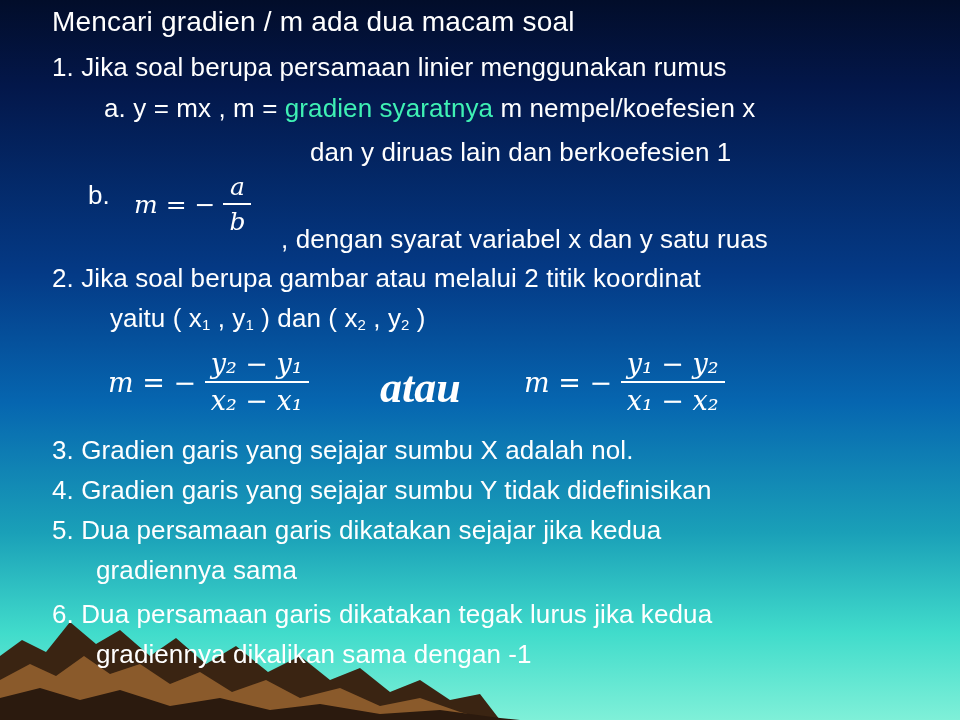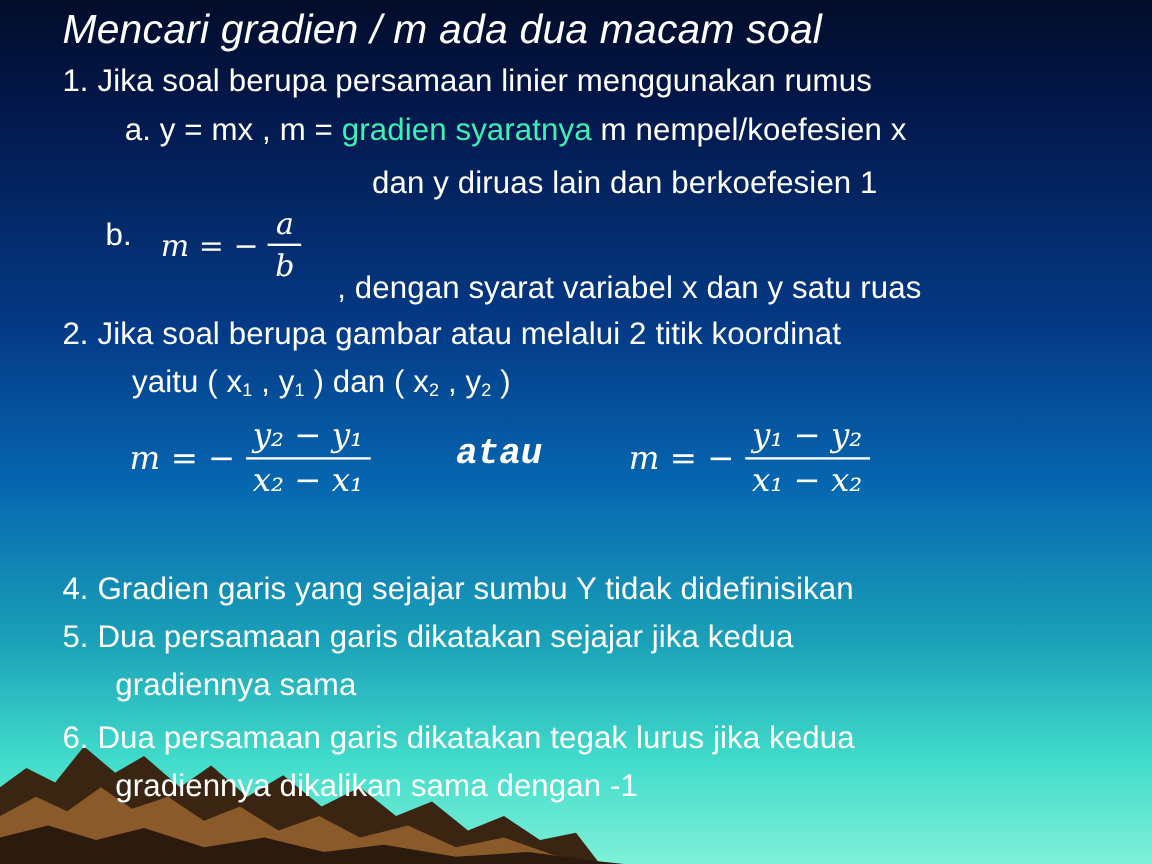--- a/index.html
+++ b/index.html
@@ -37,24 +37,23 @@
   .content {
     position: absolute;
     inset: 0;
     color: #ffffff;
     z-index: 5;
   }
   .title {
     position: absolute;
     left: 52px;
     top: 6px;
-    font-size: 34px;
+    font-size: 28px;
     letter-spacing: 0.2px;
     white-space: nowrap;
-    font-style: italic;
   }
   .line {
     position: absolute;
     font-size: 26px;
     white-space: nowrap;
     letter-spacing: 0.1px;
   }
   .green {
     color: #3ff0b4;
   }
@@ -83,24 +82,24 @@
     display: block;
     border-top: 2px solid #ffffff;
     padding: 2px 6px 0 6px;
   }
   .mvar {
     display: inline-block;
     vertical-align: middle;
   }
   .atau {
     position: absolute;
-    font-family: Liberation Mono, monospace;
+    font-family: Liberation Serif, serif;
     font-style: italic;
     font-weight: bold;
-    font-size: 30px;
+    font-size: 44px;
     color: #ffffff;
   }
 </style>
 </head>
 <body>
 
 <div id="slide">
 
   <svg class="mountains" viewBox="0 0 960 160" preserveAspectRatio="none">
     <polygon points="0,160 0,96 22,80 46,92 70,62 96,84 120,70 150,96 176,78 206,104 236,86 268,112 300,96 330,120 360,108 390,132 420,120 450,140 480,134 500,160" fill="#3a2412"></polygon>
@@ -153,20 +152,21 @@
 
     <div class="math" style="left:524px; top:348px; font-size:27px;">
       <span class="mvar">m</span>
       <span class="mvar">= −</span>
       <span class="frac">
         <span class="num">y₁ − y₂</span>
         <span class="den">x₁ − x₂</span>
       </span>
     </div>
 
+    <div class="line" style="left:52px; top:435px;">3. Gradien garis yang sejajar sumbu X adalah nol.</div>
     <div class="line" style="left:52px; top:475px;text-align:center;">4. Gradien garis yang sejajar sumbu Y tidak didefinisikan</div>
     <div class="line" style="left:52px; top:515px;">5. Dua persamaan garis dikatakan sejajar jika kedua</div>
     <div class="line" style="left:96px; top:555px;">gradiennya sama</div>
     <div class="line" style="left:52px; top:599px;">6. Dua persamaan garis dikatakan tegak lurus jika kedua</div>
     <div class="line" style="left:96px; top:639px;">gradiennya dikalikan sama dengan -1</div>
 
   </div>
 </div>
 
 </body></html>

